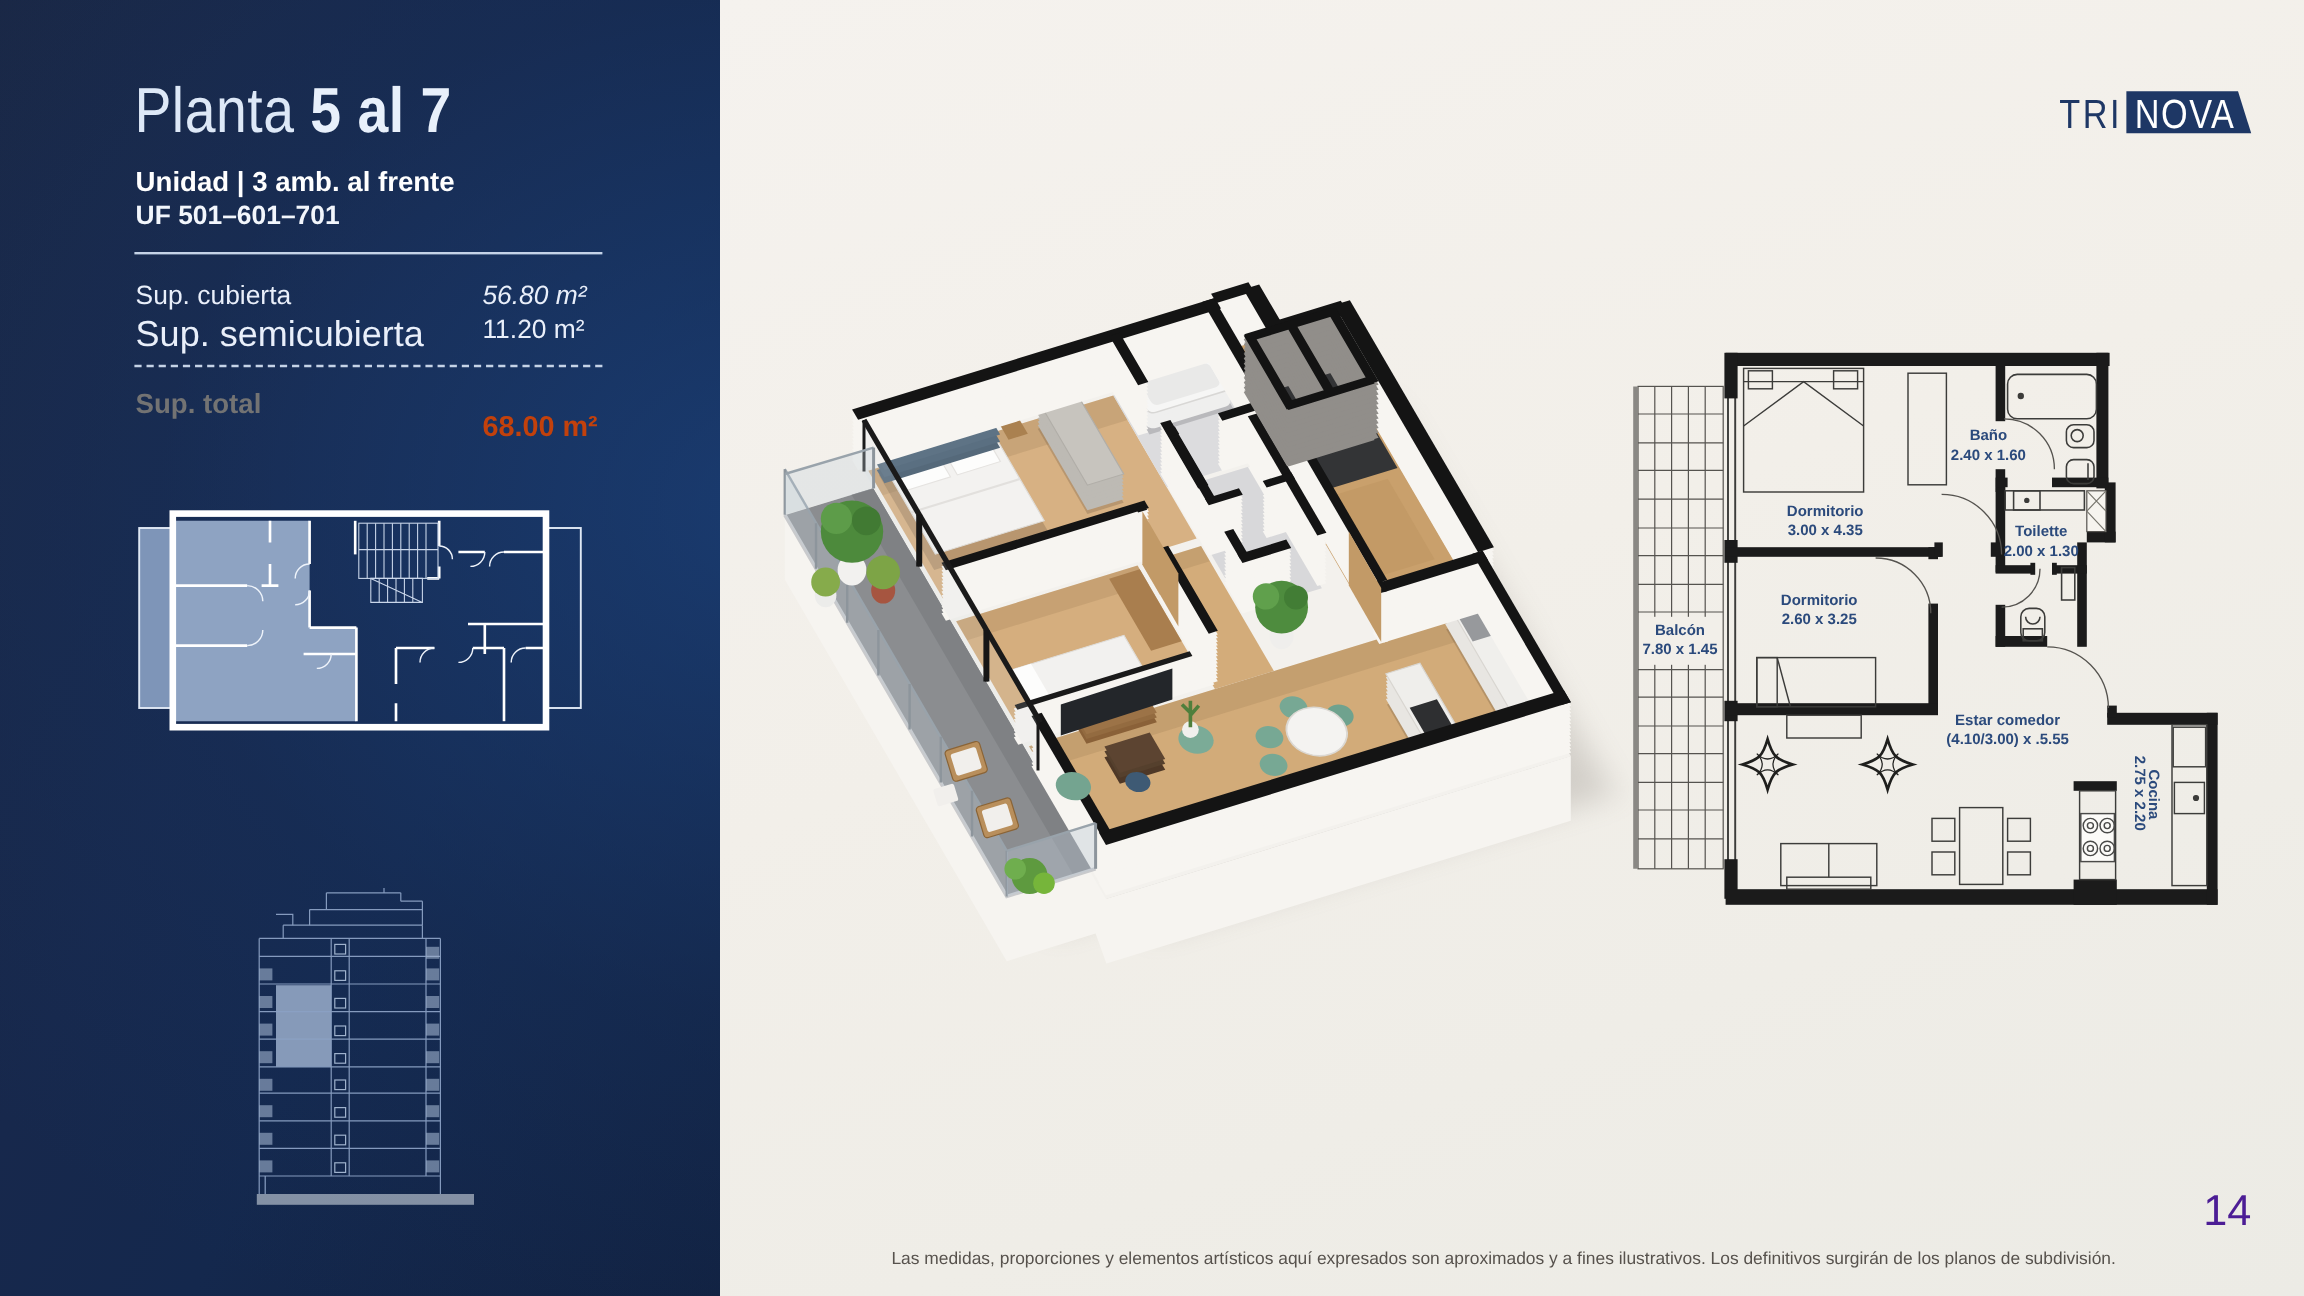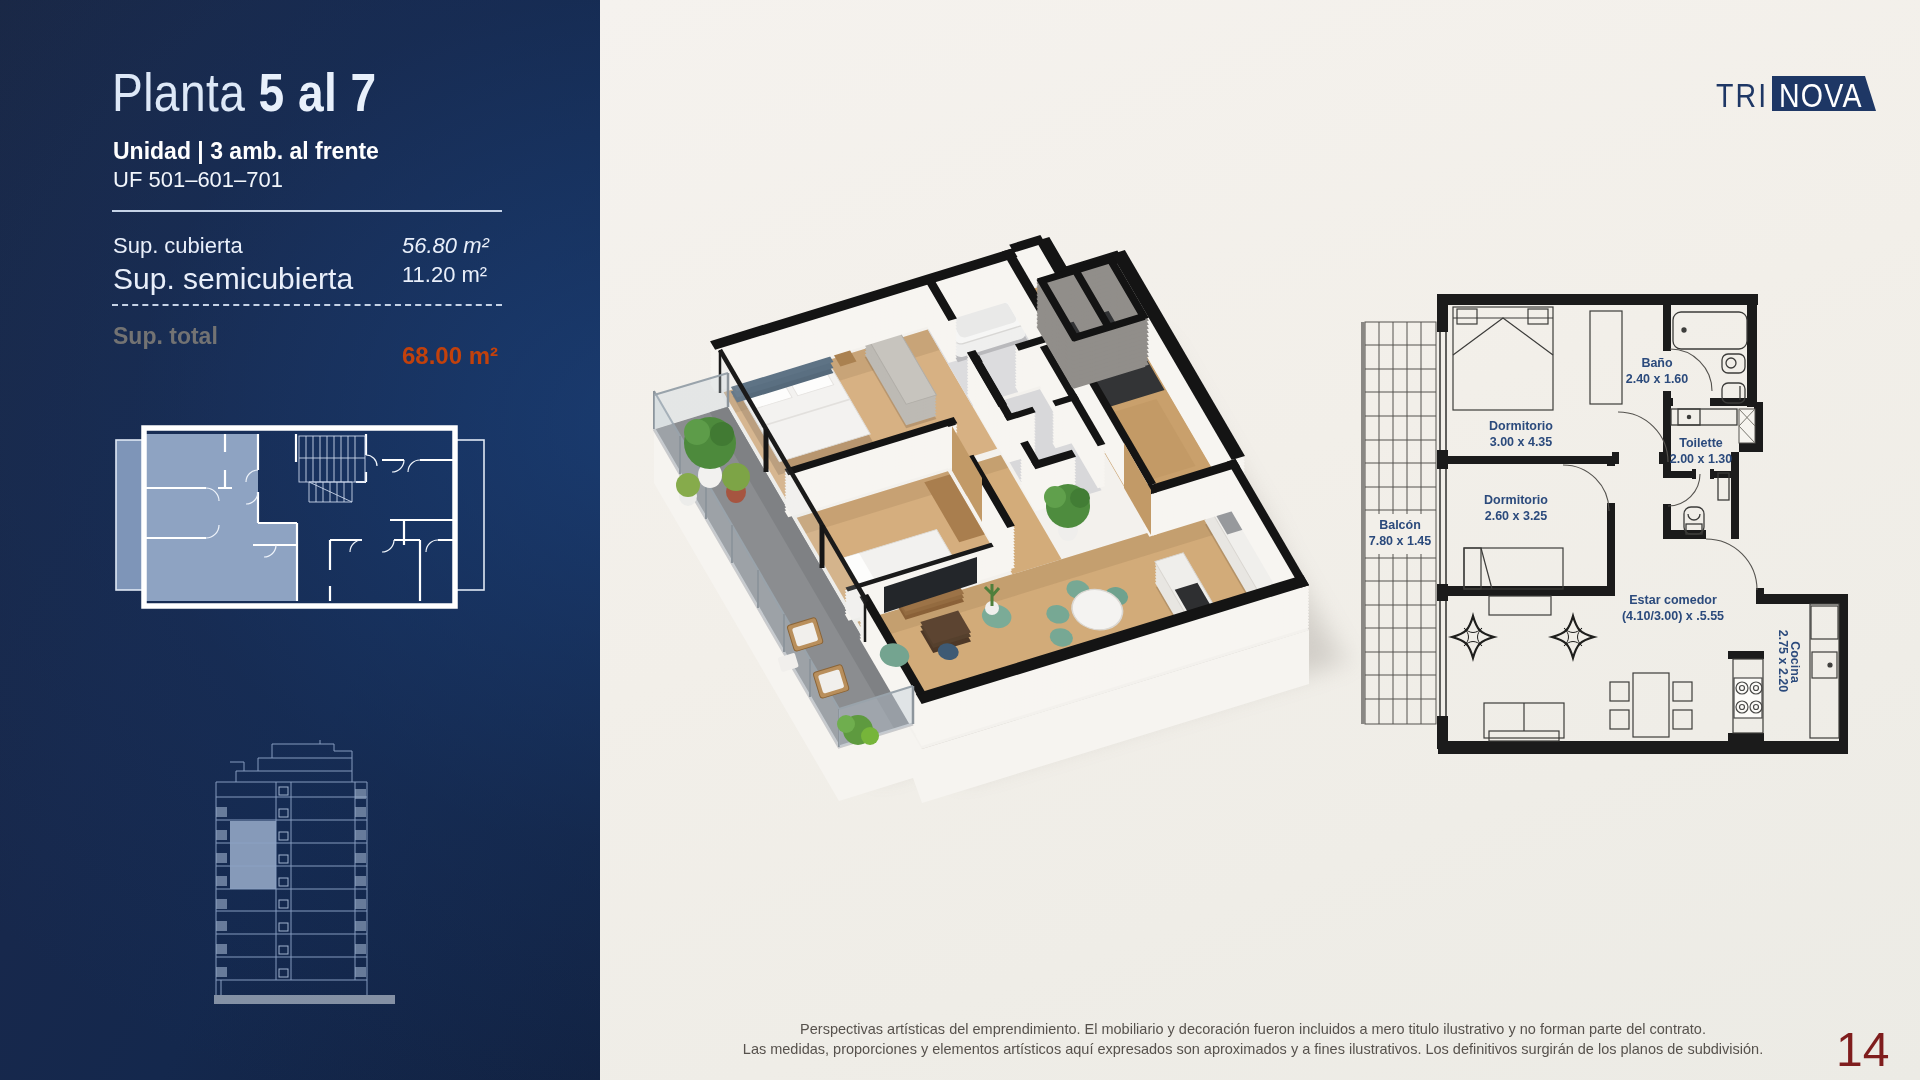--- a/index.html
+++ b/index.html
@@ -16,21 +16,21 @@
 
 <div class="abs" style="left:0;top:0;width:600px;height:1080px;
      background:
        radial-gradient(1150px 950px at 650px 420px, rgba(28,66,124,0.75) 0%, rgba(24,50,94,0.4) 45%, rgba(16,28,55,0) 78%),
        linear-gradient(115deg,#1a2744 0%,#17284c 40%,#14284d 60%,#112140 100%);"></div>
 
 <div class="abs" style="left:112px;top:66px;font-size:53px;line-height:1;color:#dde8f7;font-weight:300;letter-spacing:0.5px;transform:scaleX(0.87);transform-origin:left top;">Planta <b style="font-weight:700;color:#e8f0fb;">5 al 7</b></div>
 
 <div class="abs" style="left:113px;top:140px;font-size:23px;line-height:1;color:#ffffff;font-weight:700;">Unidad | 3 amb. al frente</div>
 
-<div class="abs" style="left:113px;top:169px;font-size:22px;line-height:1;color:#f2f6fc;font-weight:400;">UF 501–601–701</div>
+<div class="abs" style="left:113px;top:169px;font-size:22px;line-height:1;color:#f2f6fc;font-weight:700;">UF 501–601–701</div>
 
 <div class="abs" style="left:112px;top:210px;width:390px;height:2px;background:#cfdcef;opacity:.95;"></div>
 
 <div class="abs" style="left:113px;top:233px;font-size:22px;color:#e9effa;">Sup. cubierta</div>
 <div class="abs" style="left:402px;top:233px;font-size:22px;color:#e9effa;font-style:italic;">56.80 m²</div>
 
 <div class="abs" style="left:113px;top:262px;font-size:30px;color:#e9effa;">Sup. semicubierta</div>
 <div class="abs" style="left:402px;top:262px;font-size:22px;color:#e9effa;">11.20 m²</div>
 
 <div class="abs" style="left:112px;top:304px;width:390px;height:0;border-top:2px dashed #cfdcef;opacity:.95;"></div>
@@ -40,25 +40,24 @@
 
 <svg class="abs" style="left:1700px;top:60px;" width="200" height="70" viewBox="0 0 200 70">
 
   <polygon points="72,16 165,16 176,51 72,51" fill="#1e3765"></polygon>
 
   <text transform="translate(16,47) scale(0.84,1)" font-family="Liberation Sans, sans-serif" font-size="34" font-weight="400" fill="#1e3765" letter-spacing="2.5">TRI</text>
 
   <text transform="translate(79,47) scale(0.84,1)" font-family="Liberation Sans, sans-serif" font-size="34" font-weight="400" fill="#ffffff" letter-spacing="1.5">NOVA</text>
 </svg>
 
-<div class="abs" style="left:603px;top:1021px;width:1300px;text-align:center;font-size:14.5px;color:#57524d;">Perspectivas artísticas del emprendimiento. El mobiliario y decoración fueron incluidos a mero titulo ilustrativo y no forman parte del contrato.</div>
 
 <div class="abs" style="left:603px;top:1041px;width:1300px;text-align:center;font-size:14.5px;color:#57524d;">Las medidas, proporciones y elementos artísticos aquí expresados son aproximados y a fines ilustrativos. Los definitivos surgirán de los planos de subdivisión.</div>
 
-<div class="abs" style="left:1836px;top:1022px;font-size:48px;color:#7f1d1d;">14</div>
+<div class="abs" style="left:1836px;top:988px;font-size:36px;color:#4c1d95;">14</div>
 
 <svg id="keyplan" class="abs" style="left:100px;top:415px;" width="400" height="200" viewBox="100 415 400 200">
 
   <polygon points="146,434 258,434 258,523 297,523 297,601 146,601" fill="#8ea3c2"></polygon>
 
   <rect x="116" y="440" width="28" height="150" fill="#7e95b8" stroke="#dfe8f4" stroke-width="1.6"></rect>
 
   <rect x="455" y="440" width="29" height="150" fill="none" stroke="#dfe8f4" stroke-width="1.6"></rect>
 
   <rect x="144" y="428" width="311" height="178" fill="none" stroke="#ffffff" stroke-width="5.5"></rect>

